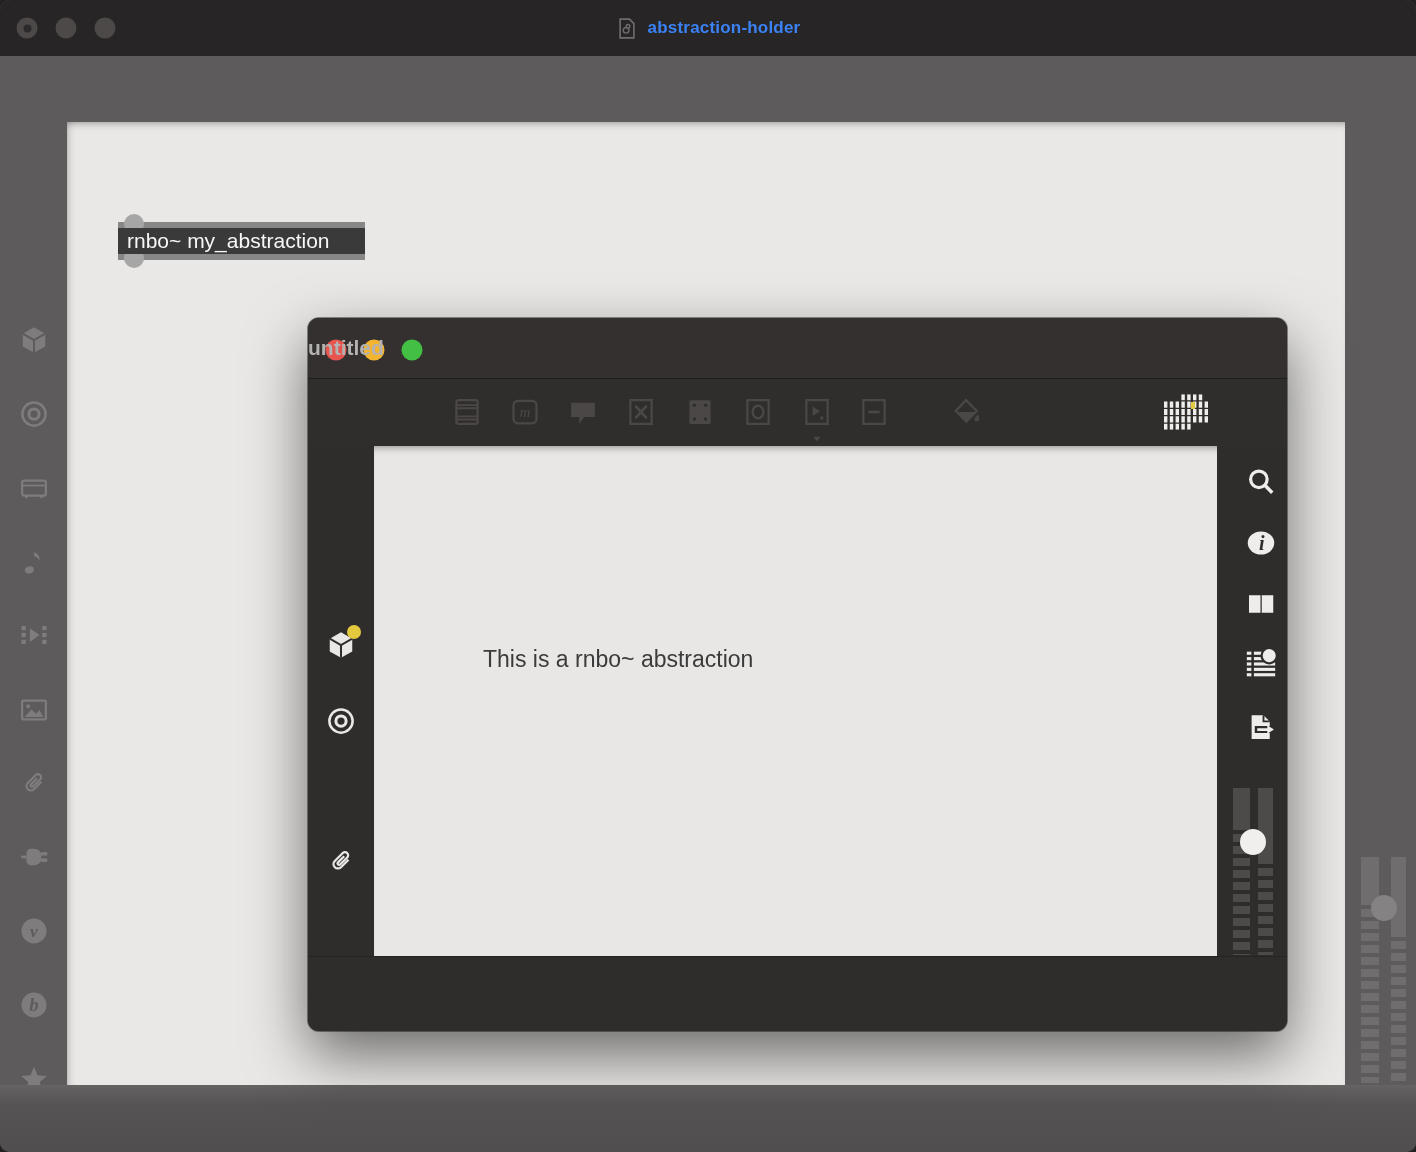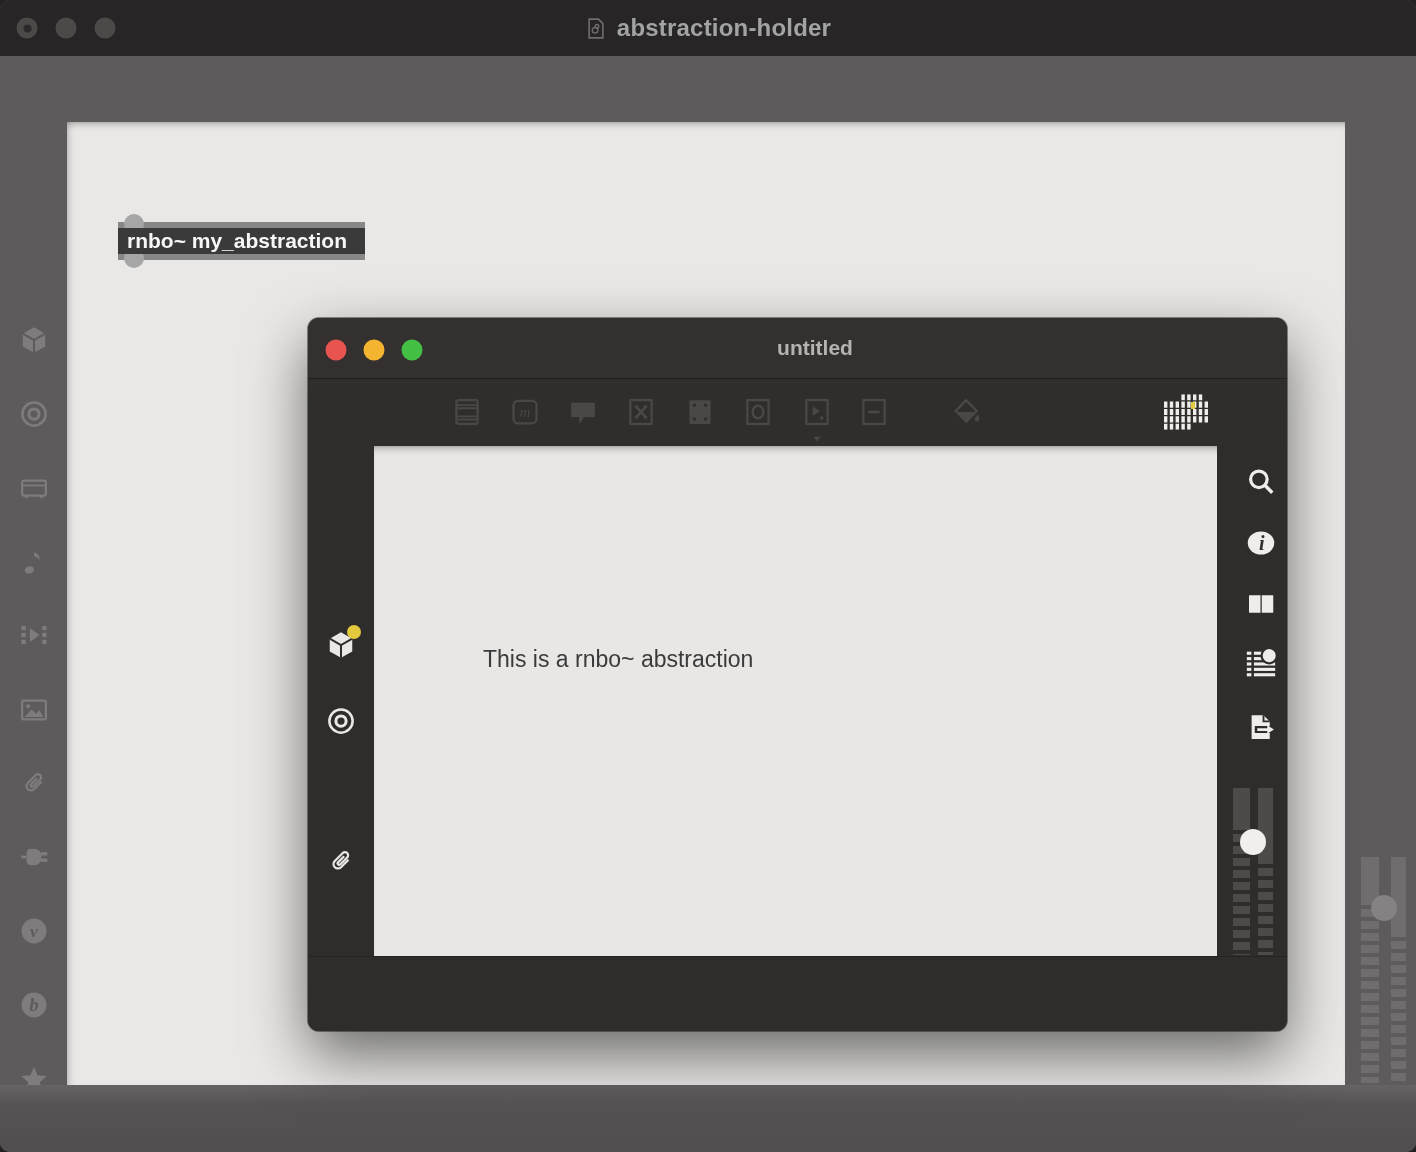--- a/index.html
+++ b/index.html
@@ -8,47 +8,47 @@
   
   .ic{position:absolute;width:30px;height:30px;transform:translate(-50%,-50%);display:block;}
   .ic svg{width:100%;height:100%;display:block;}
 
   
   .bw-titlebar{position:absolute;left:0;top:0;width:1416px;height:56px;background:#272525;}
   .tl{position:absolute;top:28px;width:21px;height:21px;border-radius:50%;transform:translate(-50%,-50%);}
   .tl-back{background:#4d4949;}
   .tl-dot{position:absolute;left:50%;top:50%;width:8px;height:8px;border-radius:50%;background:#2c2a2a;transform:translate(-50%,-50%);}
   .bw-titlegroup{position:absolute;left:0;right:0;top:0;height:56px;display:flex;align-items:center;justify-content:center;gap:10px;}
-  .bw-title{font-size:24px;font-weight:bold;color:#a3a3a3;letter-spacing:.2px;}
+  .bw-title{font-size:17px;font-weight:bold;color:#3b82f6;letter-spacing:.2px;}
 
   .bw-toolbar{position:absolute;left:0;top:56px;width:1416px;height:66px;background:#5d5b5b;}
   .bw-toolbar .ic, .bw-zoom{color:#8a8888;--icon-bg:#5d5b5b;}
   .zoomsel{position:absolute;display:flex;align-items:center;gap:7px;font-weight:bold;font-size:18px;}
   .bw-zoom{left:16px;top:76px;}
   .caret{width:11px;height:11px;}
 
   .bw-canvas{position:absolute;left:67px;top:122px;width:1278px;height:963px;background:#e9e8e6;
              box-shadow:inset 0 7px 9px -7px rgba(0,0,0,.45), inset 8px 0 9px -8px rgba(0,0,0,.3);}
   .bw-left{position:absolute;left:0;top:122px;width:67px;height:963px;background:#5d5b5b;}
   .bw-left .ic{left:34px;color:#7e7c7c;--icon-bg:#5d5b5b;}
   .bw-right{position:absolute;left:1345px;top:122px;width:71px;height:963px;background:#5d5b5b;}
   .bw-bottom{position:absolute;left:0;top:1085px;width:1416px;height:67px;background:linear-gradient(#656363,#555353 30%,#504e4e);}
 
   
   .rnbo-box{position:absolute;left:118px;top:222px;width:247px;height:38px;background:#888787;}
   .rnbo-inlet{position:absolute;left:6px;width:20px;height:20px;border-radius:50%;background:#a7a6a6;z-index:1;}
   .rnbo-mid{position:absolute;left:0;right:0;top:6px;bottom:6px;background:#3b3a3a;z-index:2;
-            color:#f7f7f7;font-size:21px;display:flex;align-items:center;padding-left:9px;font-weight:bold;}
+            color:#f7f7f7;font-size:21px;display:flex;align-items:center;padding-left:9px;}
 
   
   .fw{position:absolute;left:308px;top:318px;width:979px;height:713px;background:#302d2d;border-radius:11px;
       box-shadow:0 24px 60px rgba(0,0,0,.55), 0 0 0 1px rgba(0,0,0,.4);overflow:hidden;}
   .fw-titlebar{position:absolute;left:0;top:0;width:100%;height:60px;background:#343030;border-bottom:1px solid #201d1d;}
   .fw-title{font-size:21px;font-weight:bold;color:#b5b2b2;}
-  .fw-titlegroup{position:absolute;inset:0;display:flex;align-items:center;justify-content:center;margin-left:35px;}
+  .fw-titlegroup{position:absolute;inset:0;display:flex;align-items:center;justify-content:flex-start;}
   .fw-toolbar{position:absolute;left:0;top:61px;width:100%;height:67px;}
   .fw-toolbar .ic{color:#4b4747;--icon-bg:#302d2d;}
   .fw-zoom{left:16px;top:80px;color:#eceaea;}
   .fw-left{position:absolute;left:0;top:128px;width:66px;bottom:74px;background:#2f2c2c;}
   .fw-left .ic{left:33px;color:#eae8e7;--icon-bg:#2f2c2c;}
   .fw-canvas{position:absolute;left:66px;top:128px;width:875px;height:511px;background:#e9e7e5;
              box-shadow:inset 0 7px 9px -7px rgba(0,0,0,.5);}
   .fw-right{position:absolute;left:909px;top:128px;width:70px;bottom:74px;background:#2f2c2c;}
   .fw-right .ic{left:44px;color:#efedec;--icon-bg:#2f2c2c;}
   .fw-bottom{position:absolute;left:0;bottom:0;width:100%;height:74px;background:#2f2c2c;border-top:1px solid #262323;}

